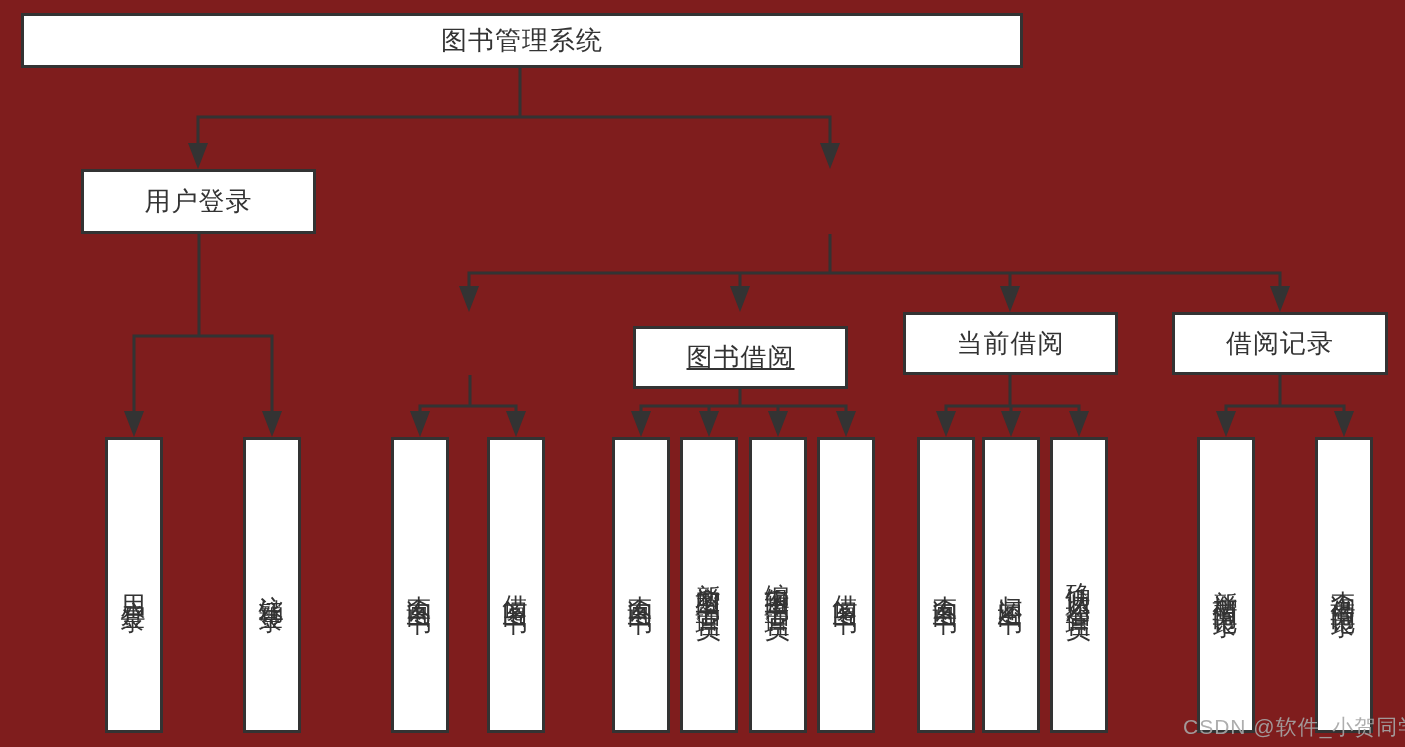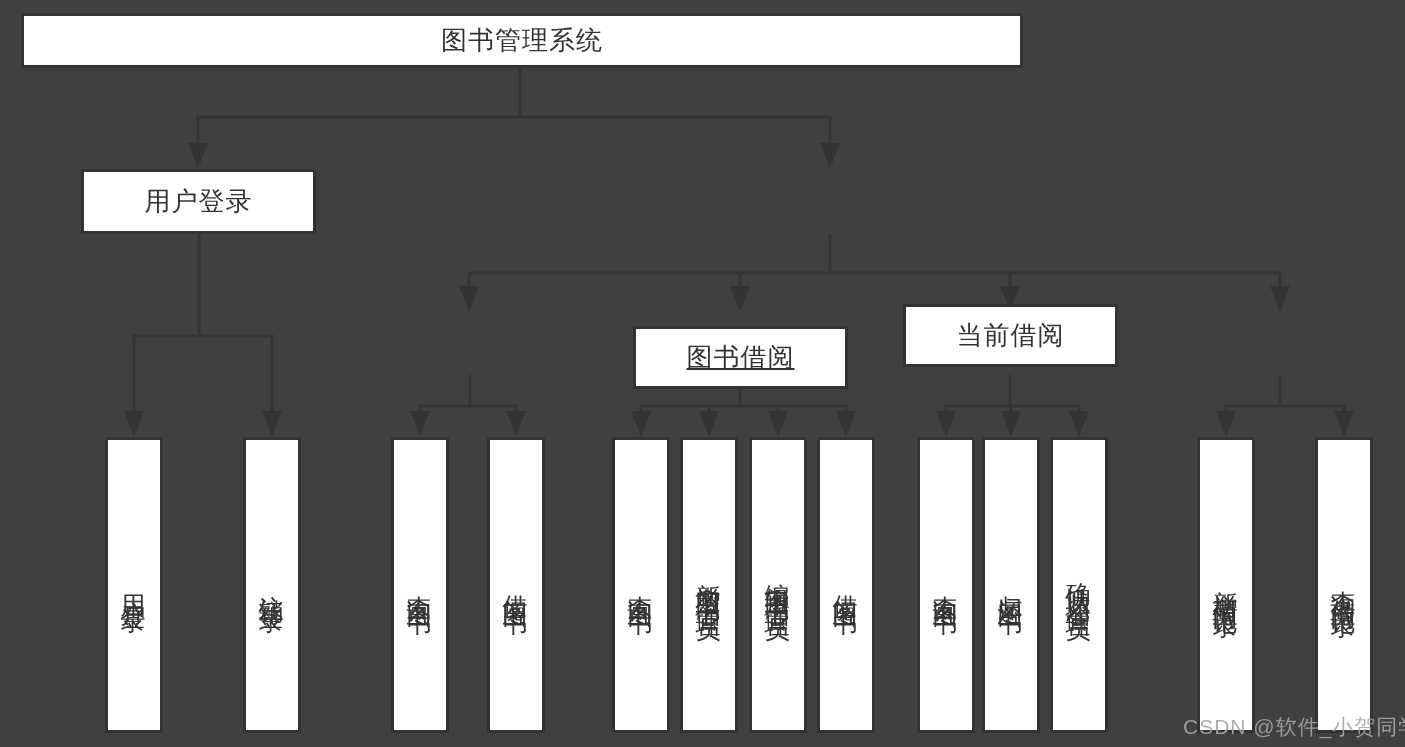--- a/index.html
+++ b/index.html
@@ -1,20 +1,20 @@
 <!DOCTYPE html>
 <html><head>
 <meta charset="utf-8">
 <style>
   html, body { margin: 0; padding: 0; background: #ffffff; }
   #canvas {
     position: relative;
     width: 1405px;
     height: 747px;
-    background: #404040;
+    background: #7f1d1d;
     overflow: hidden;
     font-family: "Liberation Sans", sans-serif;
     color: #333333;
   }
   #connectors {
     position: absolute;
     left: 0; top: 0;
     width: 1405px; height: 747px;
   }
   .box {
@@ -103,21 +103,22 @@
       <polygon points="1216,411 1236,411 1226,437"></polygon>
       <polygon points="1334,411 1354,411 1344,437"></polygon>
     </g>
   </svg>
 
   <div class="box" style="left:21px; top:13px; width:1002px; height:55px;">图书管理系统</div>
 
   <div class="box" style="left:81px; top:169px; width:235px; height:65px;">用户登录</div>
 
   <div class="box" style="left:633px; top:326px; width:215px; height:63px;text-decoration:underline;">图书借阅</div>
-  <div class="box" style="left:903px; top:304px; width:215px; height:63px;">当前借阅</div>
+  <div class="box" style="left:903px; top:312px; width:215px; height:63px;">当前借阅</div>
+  <div class="box" style="left:1172px; top:312px; width:216px; height:63px;">借阅记录</div>
 
   <div class="vbox" style="left:105px;">用户登录</div>
   <div class="vbox" style="left:243px;">注销登录</div>
 
   <div class="vbox" style="left:391px;">查询图书</div>
   <div class="vbox" style="left:487px;">借阅图书</div>
 
   <div class="vbox" style="left:612px;">查询图书</div>
   <div class="vbox" style="left:680px;">新增图书（管理员）</div>
   <div class="vbox" style="left:749px;">编辑图书（管理员）</div>

